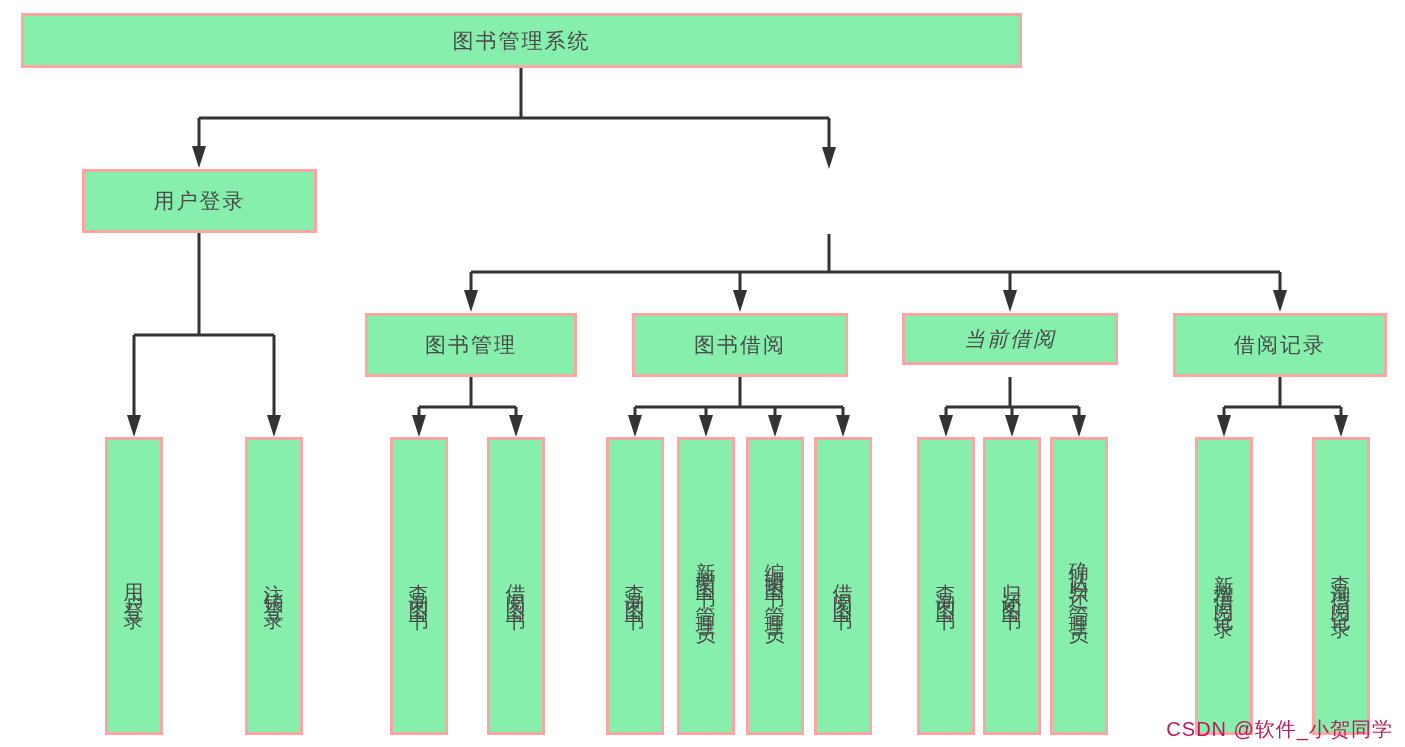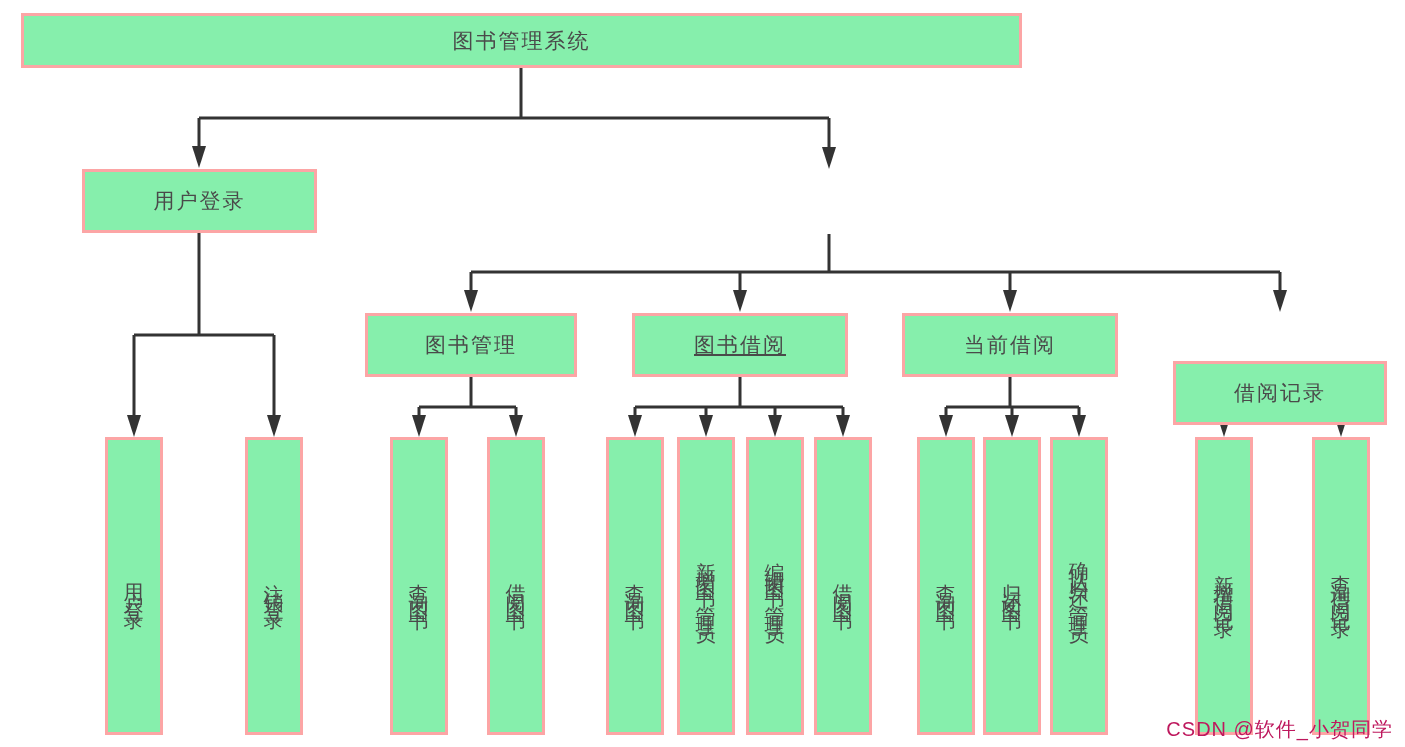--- a/index.html
+++ b/index.html
@@ -87,23 +87,23 @@
       <polygon points="1217,415 1231,415 1224,437"></polygon>
       <polygon points="1334,415 1348,415 1341,437"></polygon>
     </g>
   </svg>
 
   <div class="node" style="left:21px; top:13px; width:1001px; height:55px;">图书管理系统</div>
 
   <div class="node" style="left:82px; top:169px; width:235px; height:64px;">用户登录</div>
 
   <div class="node" style="left:365px; top:313px; width:212px; height:64px;">图书管理</div>
-  <div class="node" style="left:632px; top:313px; width:216px; height:64px;text-decoration:underline;">图书借阅</div>
-  <div class="node" style="left:902px; top:313px; width:216px; height:64px;">当前借阅</div>
-  <div class="node" style="left:1173px; top:313px; width:214px; height:64px;margin-top:48px;">借阅记录</div>
+  <div class="node" style="left:632px; top:313px; width:216px; height:64px;">图书借阅</div>
+  <div class="node" style="left:902px; top:313px; width:216px; height:52px;font-style:italic;">当前借阅</div>
+  <div class="node" style="left:1173px; top:313px; width:214px; height:64px;">借阅记录</div>
 
   <div class="node vnode" style="left:105px; top:437px; width:58px; height:298px;">用户登录</div>
   <div class="node vnode" style="left:245px; top:437px; width:58px; height:298px;">注销登录</div>
 
   <div class="node vnode" style="left:390px; top:437px; width:58px; height:298px;">查询图书</div>
   <div class="node vnode" style="left:487px; top:437px; width:58px; height:298px;">借阅图书</div>
 
   <div class="node vnode" style="left:606px; top:437px; width:58px; height:298px;">查询图书</div>
   <div class="node vnode" style="left:677px; top:437px; width:58px; height:298px;">新增图书（管理员）</div>
   <div class="node vnode" style="left:746px; top:437px; width:58px; height:298px;">编辑图书（管理员）</div>

